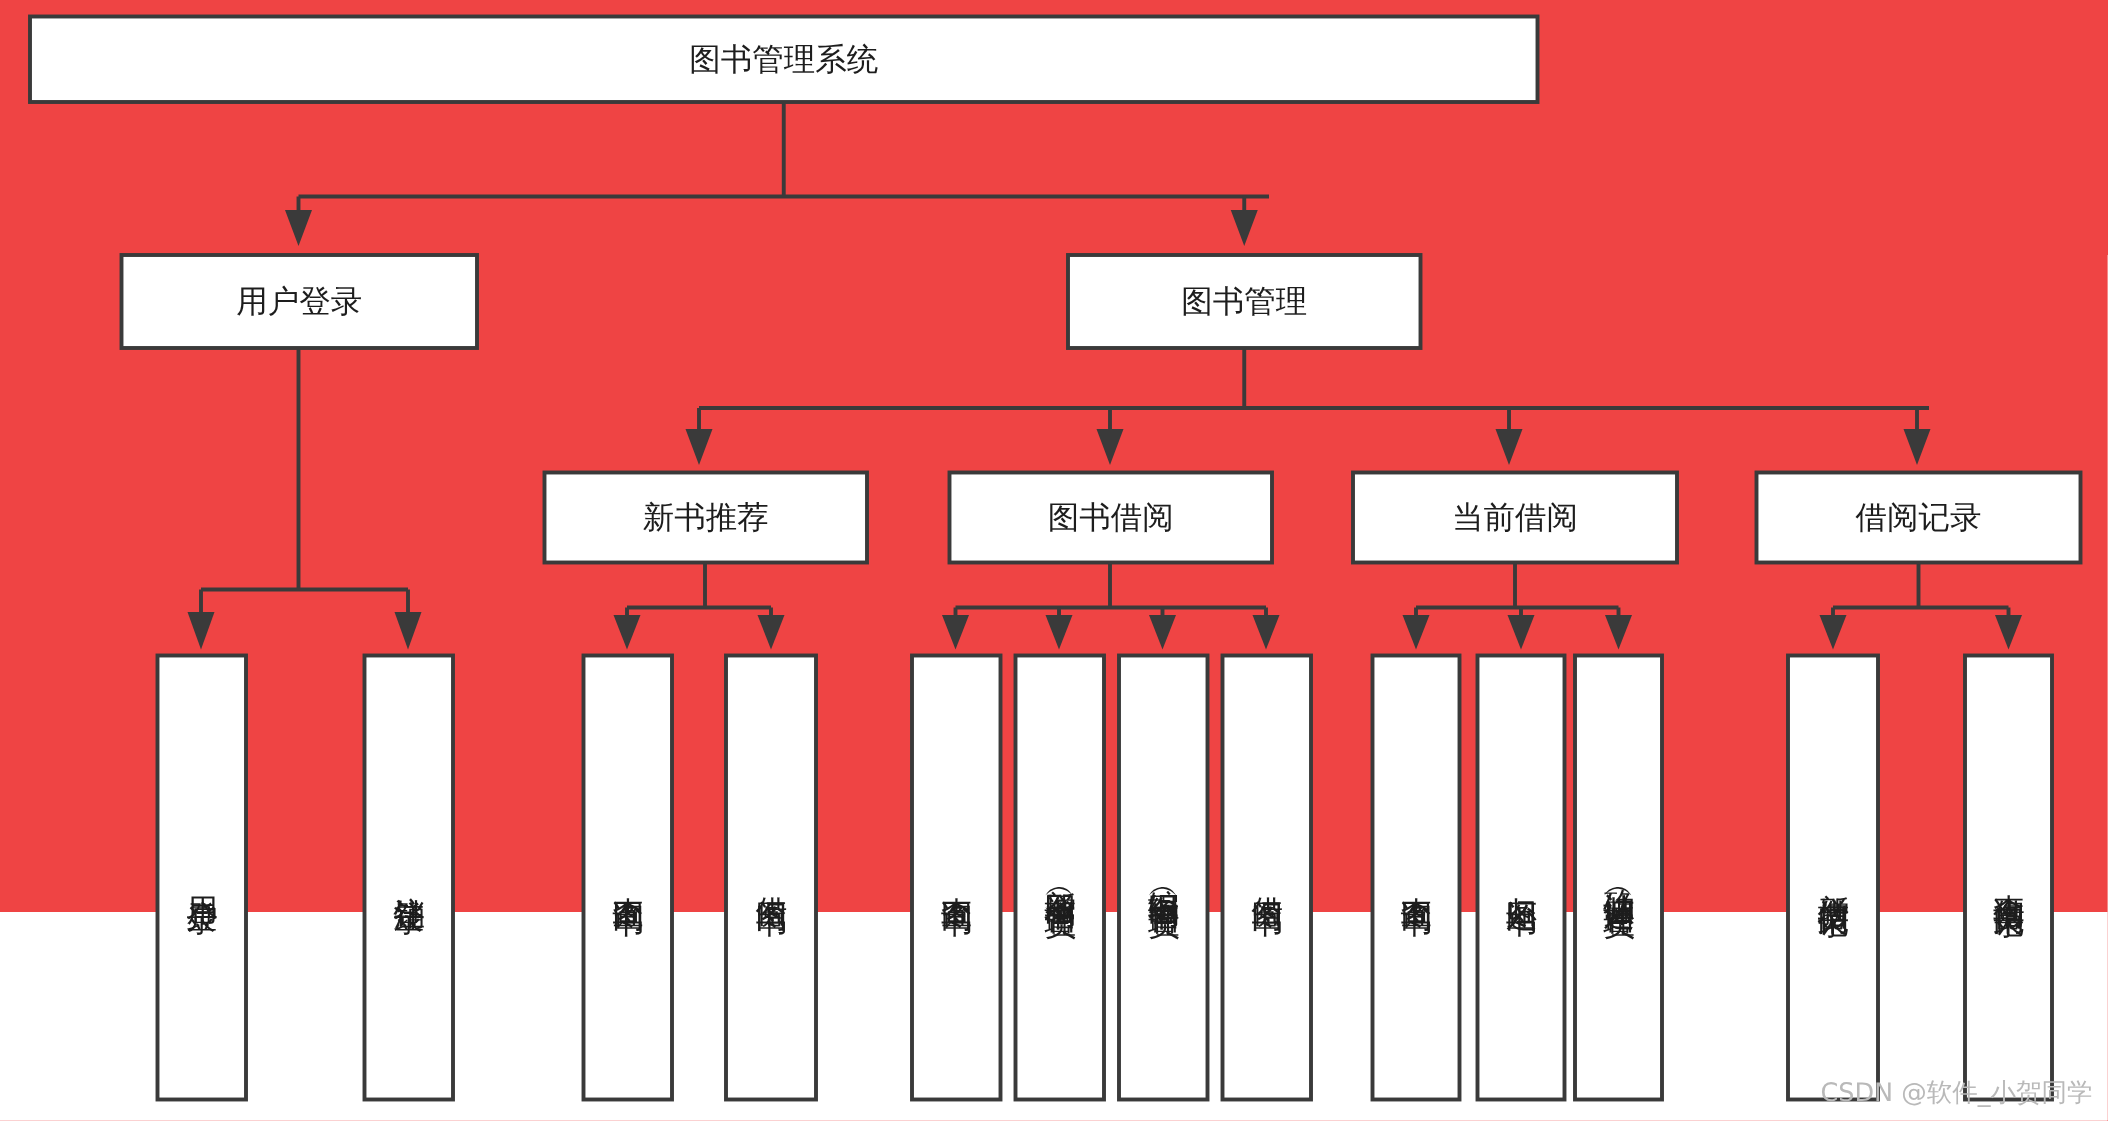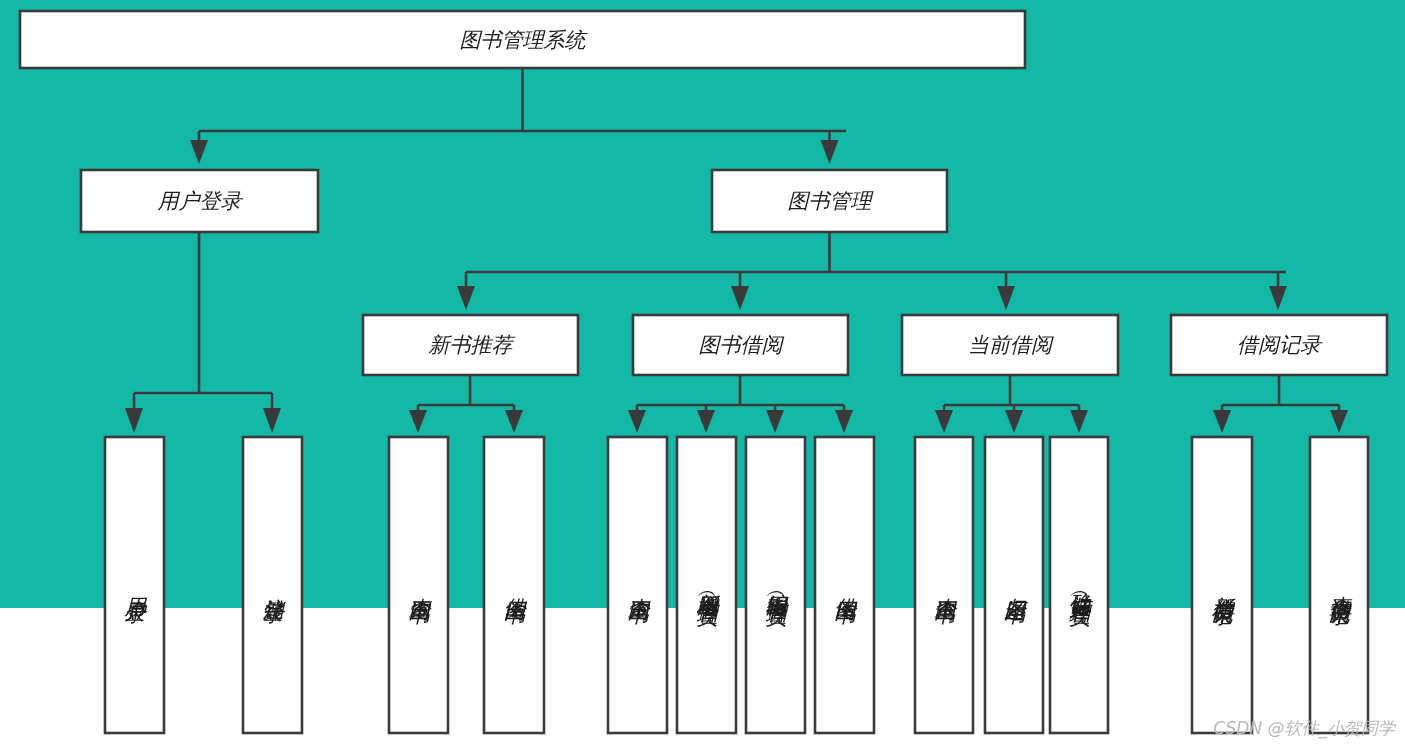--- a/index.html
+++ b/index.html
@@ -11,22 +11,21 @@
   body {
     width: 1405px;
     height: 747px;
     font-family: "DejaVu Sans", "Liberation Sans", sans-serif;
     overflow: hidden;
   }
   #diagram-root {
     position: relative;
     width: 1405px;
     height: 608px;
-    background: #14b8a6;
-    font-style: italic;
+    background: #ef4444;
   }
   svg#flowchart {
     position: absolute;
     left: 0;
     top: 0;
     width: 1405px;
     height: 747px;
     display: block;
   }
   .node-rect {

